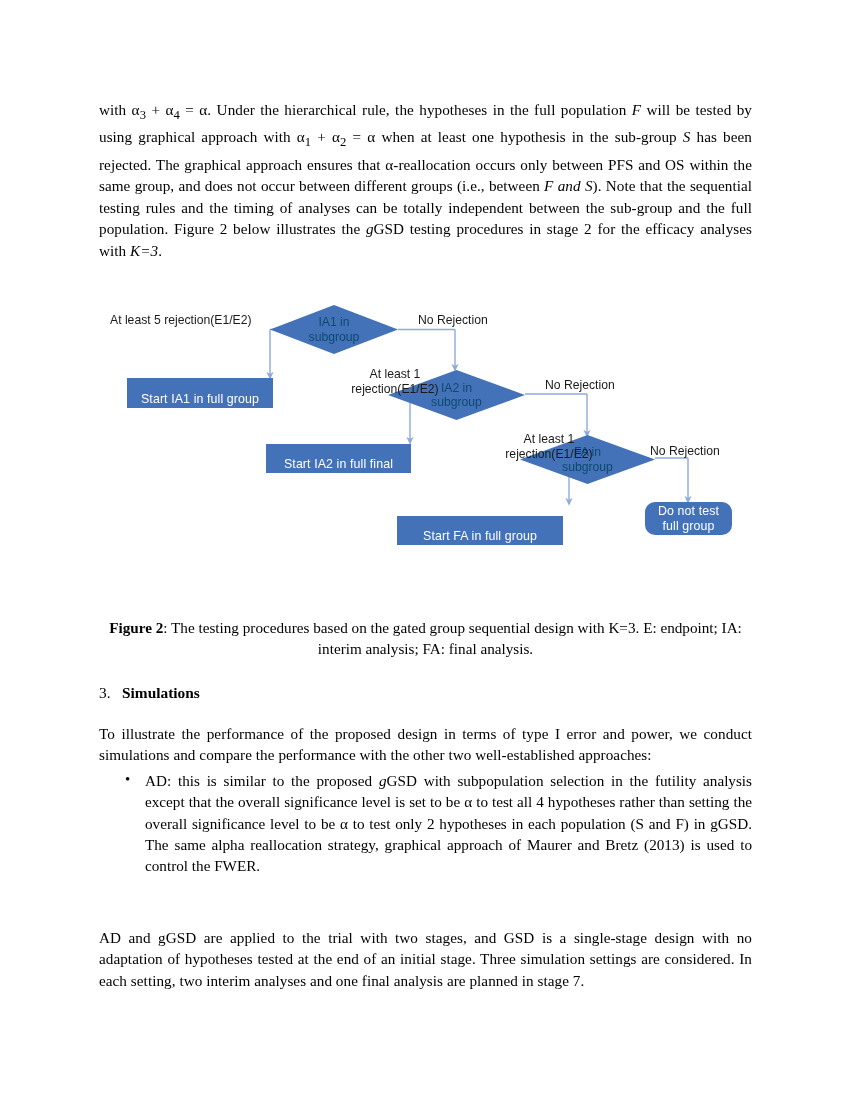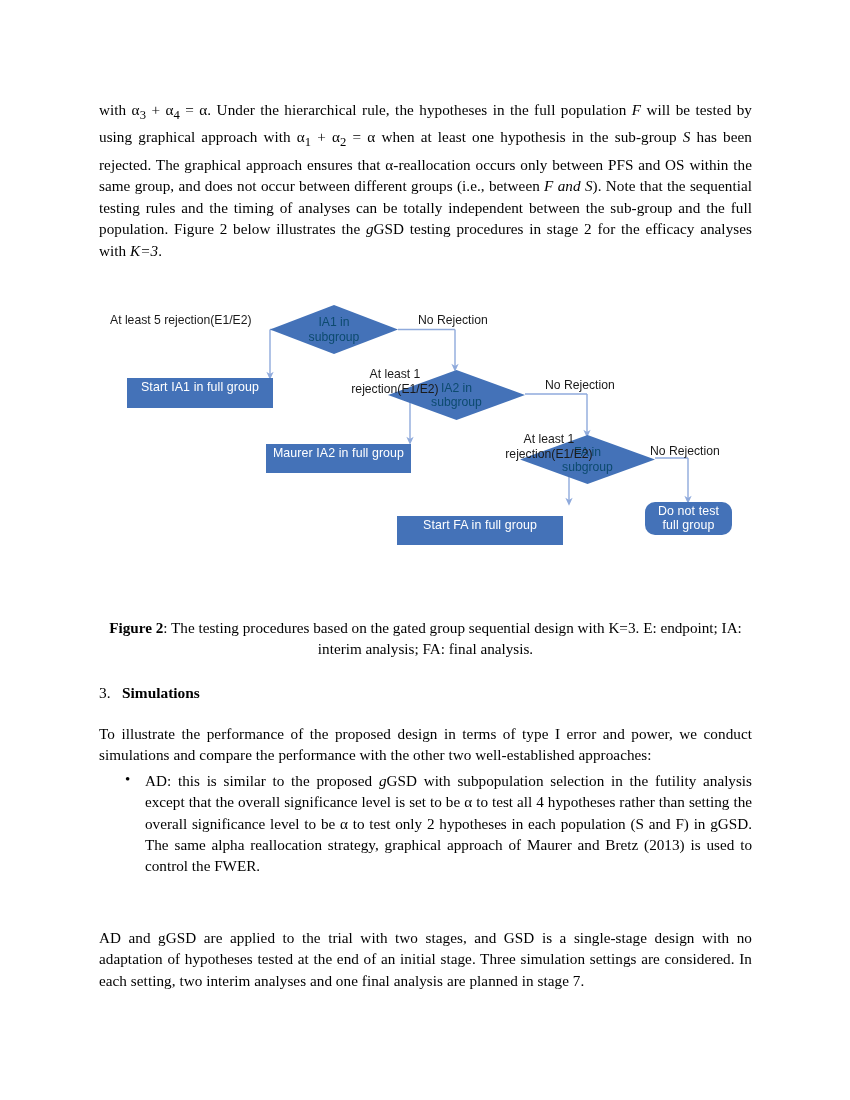--- a/index.html
+++ b/index.html
@@ -51,21 +51,21 @@
     left: 0; top: 0;
     width: 653px;
     height: 260px;
   }
   .node {
     position: absolute;
     box-sizing: border-box;
     color: #ffffff;
     font-family: "Liberation Sans", sans-serif;
     display: flex;
-    align-items: flex-start;
+    align-items: flex-end;
     justify-content: center;
     text-align: center;
     line-height: 1.16;
     z-index: 3;
   }
   .rect {
     background: #4472B8;
     font-size: 12.4px;
     letter-spacing: 0.1px;
     padding: 2px 6px;
@@ -225,21 +225,21 @@
       <div class="edge-label ctr" style="left:234px; top:71px; width:124px;">At least 1<br>rejection(E1/E2)</div>
 
       <div class="diamond-wrap" style="left:289px; top:74px; width:137px; height:50px;">
         <div class="diamond-shape"></div>
         <div class="diamond-label">IA2 in<br>subgroup</div>
       </div>
 
       <div class="edge-label" style="left:446px; top:82px;">No Rejection</div>
 
       <div class="node rect" style="left:167px; top:148px; width:145px; height:29px;">
-        <span>Maurer IA2 in full group</span>
+        <span>Start IA2 in full final</span>
       </div>
 
       <div class="edge-label ctr" style="left:389px; top:136px; width:122px;">At least 1<br>rejection(E1/E2)</div>
 
       <div class="diamond-wrap" style="left:421px; top:139px; width:135px; height:49px;">
         <div class="diamond-shape"></div>
         <div class="diamond-label">FA in<br>subgroup</div>
       </div>
 
       <div class="edge-label" style="left:551px; top:148px;">No Rejection</div>

